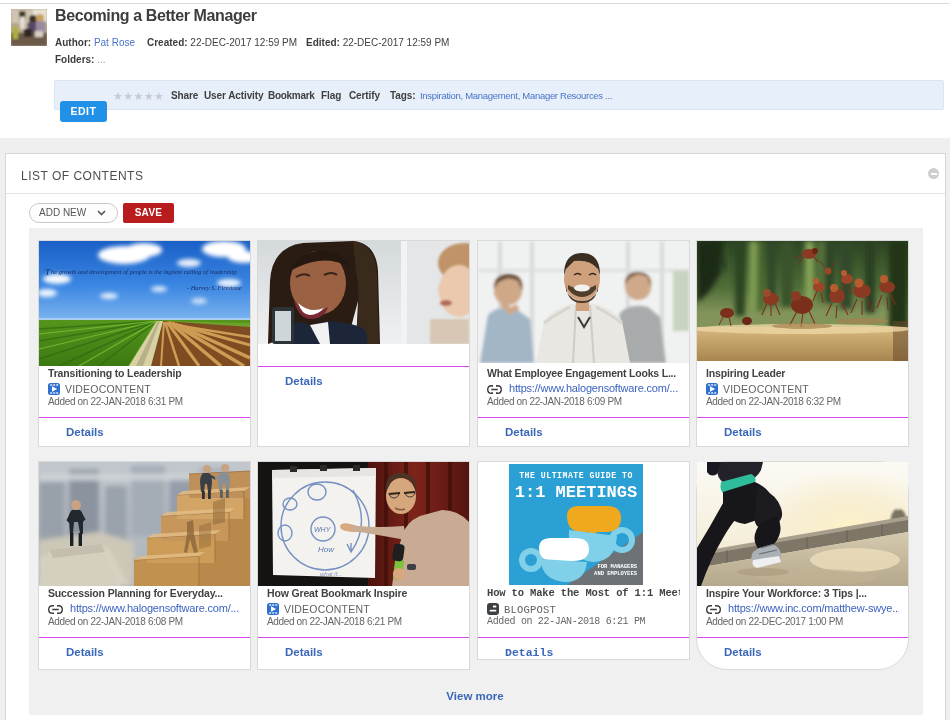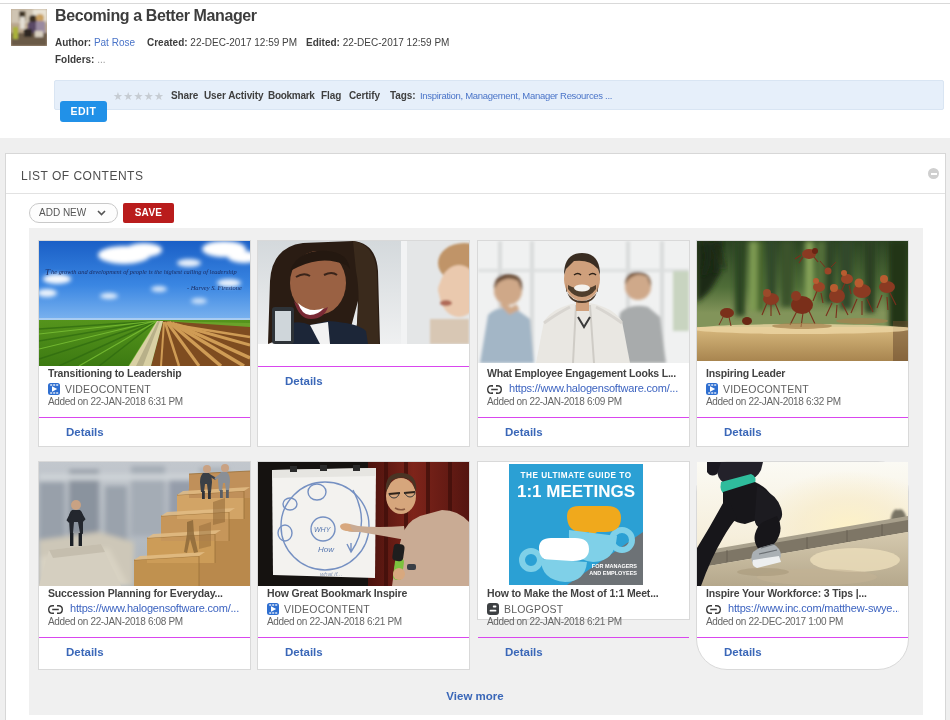--- a/index.html
+++ b/index.html
@@ -511,21 +511,21 @@
           <rect x="2.2" y="9.3" width="2" height="1.4" fill="#fff" opacity="0.9"></rect>
           <rect x="5.2" y="9.3" width="2" height="1.4" fill="#fff" opacity="0.9"></rect>
           <rect x="8.2" y="9.3" width="2" height="1.4" fill="#fff" opacity="0.9"></rect>
           <polygon points="4,3.2 9.2,6 4,8.8" fill="#fff"></polygon>
         </svg>VIDEOCONTENT</div>
     <div class="addedrow">Added on 22-JAN-2018 6:21 PM</div>
   </div>
   <div class="details">Details</div>
 </div>
 
-<div class="card r2" style="left:477px; top:461px; height:159px;">
+<div class="card r2" style="left:477px; top:461px; height:199px;font-family:Liberation Mono, monospace;">
   <div class="media">
     <svg class="abs" style="left:31px; top:2px;" width="134" height="121" viewBox="0 0 134 121">
       <rect width="134" height="121" fill="#2ba0d4"></rect>
       <text x="67" y="14" font-size="8.2" font-weight="bold" fill="#fff" text-anchor="middle" letter-spacing="0.5">THE ULTIMATE GUIDE TO</text>
       <text x="67" y="33" font-size="17" font-weight="bold" fill="#fff" text-anchor="middle">1:1 MEETINGS</text>
       <polygon points="134,68 134,121 58,121" fill="#6d7276"></polygon>
       <text x="128" y="104" font-size="5.5" font-weight="bold" fill="#fff" text-anchor="end">FOR MANAGERS</text>
       <text x="128" y="111" font-size="5.5" font-weight="bold" fill="#fff" text-anchor="end">AND EMPLOYEES</text>
 
       <g>

